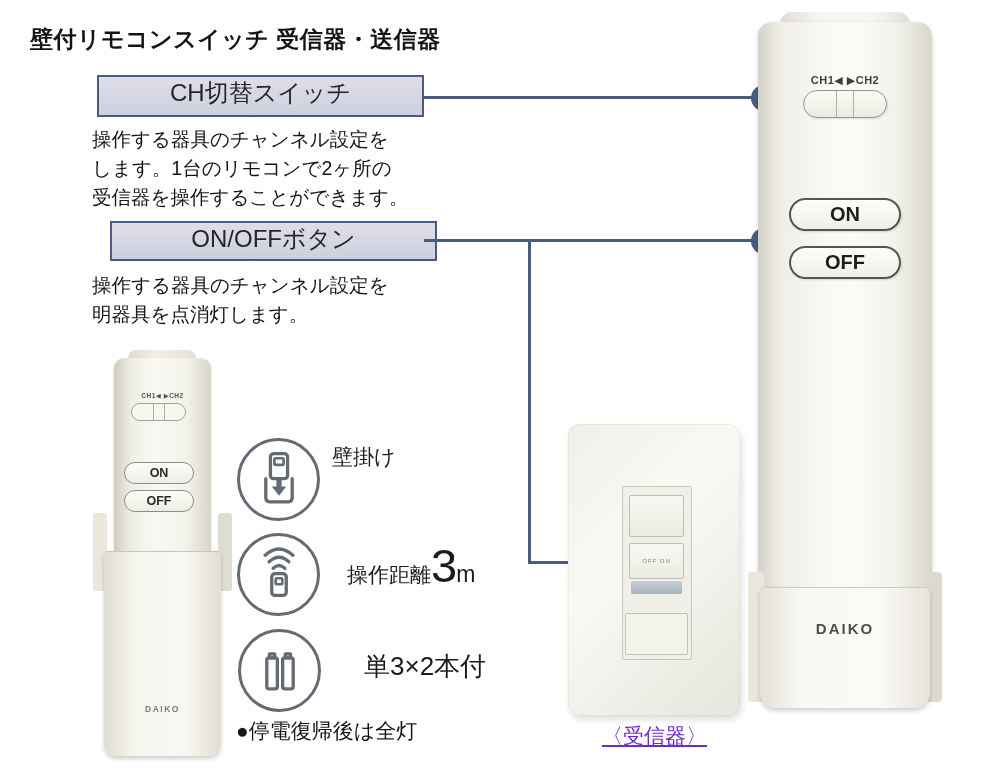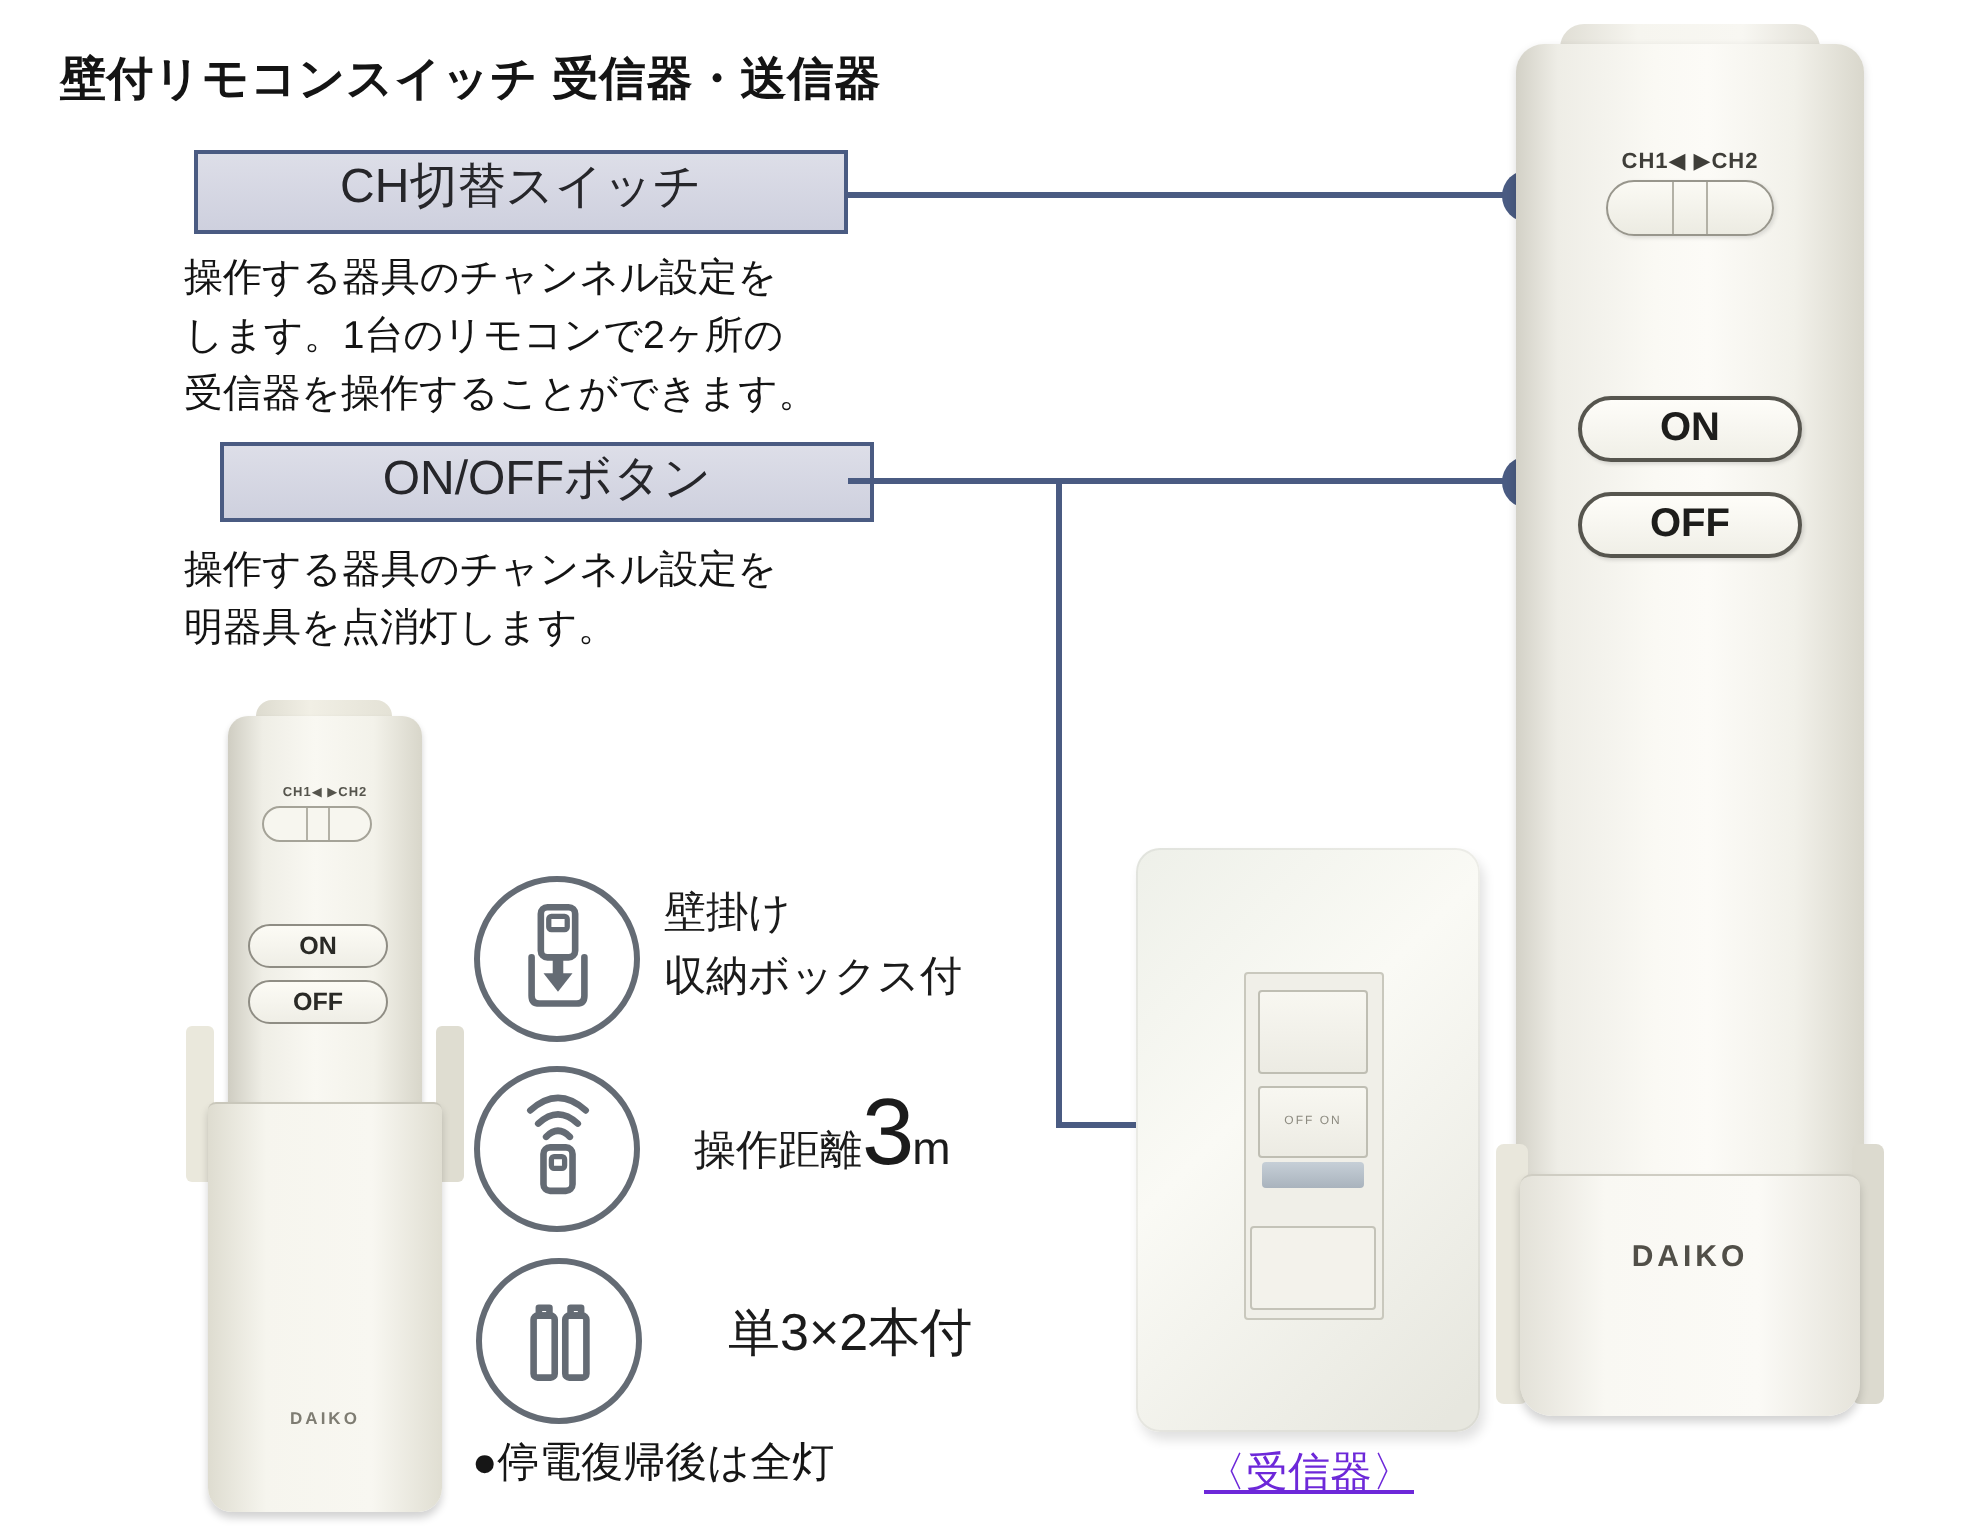--- a/index.html
+++ b/index.html
@@ -157,21 +157,20 @@
     <svg class="feat-icon" width="66" height="66" viewBox="0 0 100 100" fill="none" stroke="#646b74" stroke-width="5" stroke-linecap="round" stroke-linejoin="round">
       <rect x="37" y="10" width="26" height="38" rx="5"></rect>
       <rect x="43" y="17" width="14" height="10" rx="2" stroke-width="4"></rect>
       <path d="M30 48 v29 q0 6 6 6 h28 q6 0 6 -6 v-29"></path>
       <line x1="50" y1="50" x2="50" y2="62" stroke-width="8"></line>
       <path d="M39 60 h22 l-11 14 z" fill="#646b74" stroke="none"></path>
     </svg>
   </div>
   <div class="abs feat-text" style="left:332px;top:441px;">
     <div>壁掛け</div>
-    <div>収納ボックス付</div>
   </div>
 
   <div class="abs feat-circle" style="left:237px;top:533px;">
     <svg class="feat-icon" width="66" height="66" viewBox="0 0 100 100" fill="none" stroke="#646b74" stroke-width="5" stroke-linecap="round" stroke-linejoin="round">
       <rect x="39" y="48" width="22" height="33" rx="5"></rect>
       <rect x="45" y="55" width="10" height="9" rx="2" stroke-width="4"></rect>
       <path d="M41 40 q9 -9 18 0"></path>
       <path d="M35 30 q15 -14 30 0"></path>
       <path d="M29 20 q21 -19 42 0"></path>
     </svg>

